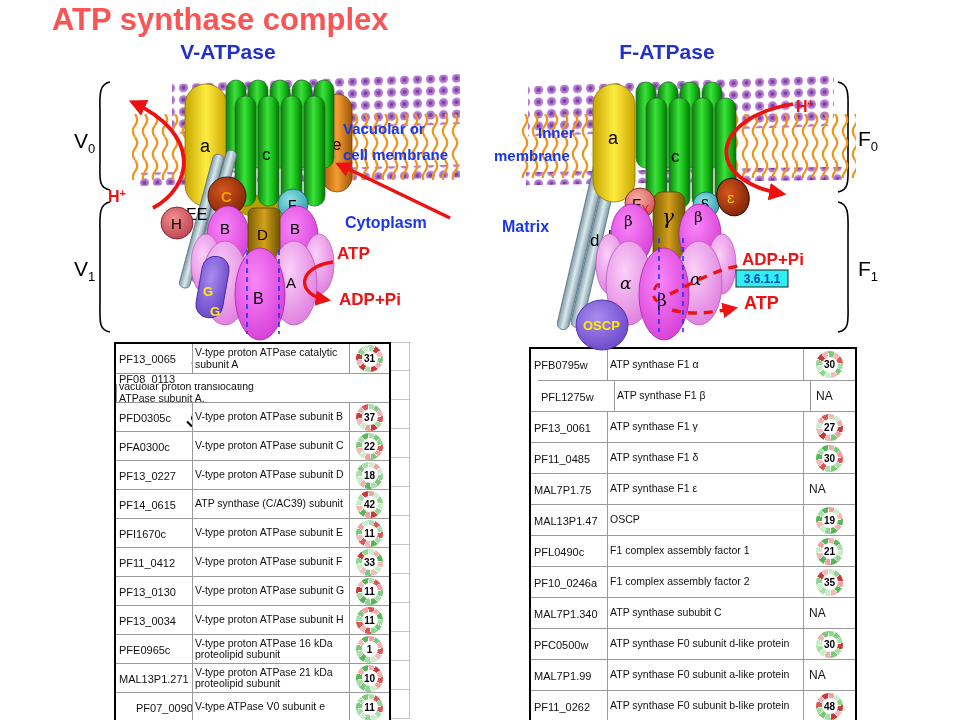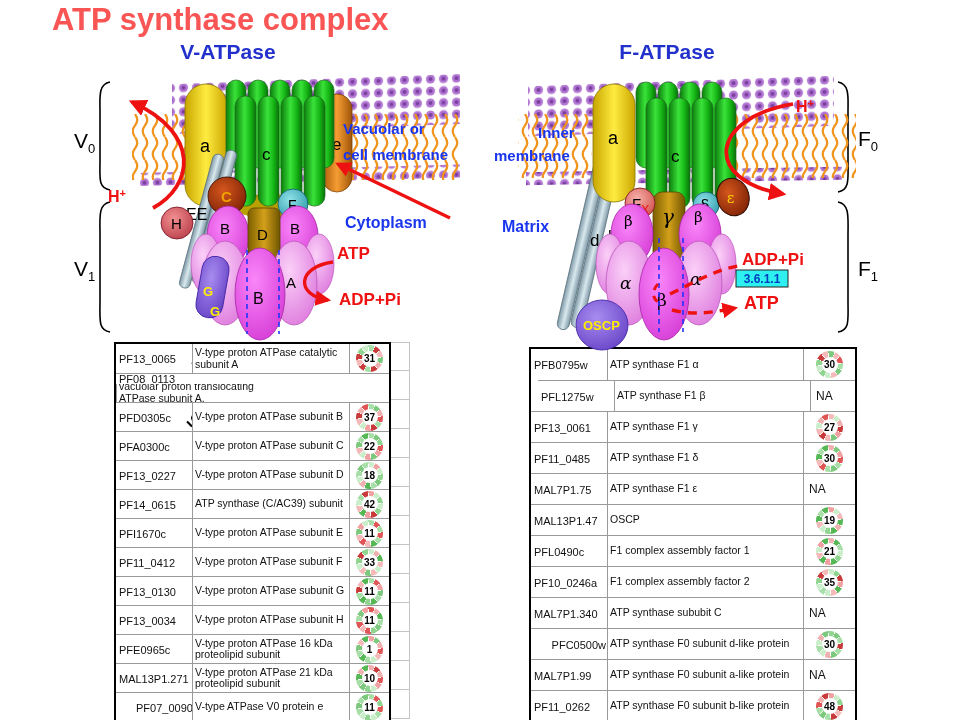--- a/index.html
+++ b/index.html
@@ -489,21 +489,21 @@
         <div class="pie" style="background: conic-gradient(from -8deg, rgb(255, 255, 255) 0deg, rgb(255, 255, 255) 3deg, rgb(239, 176, 176) 3deg, rgb(239, 176, 176) 30deg, rgb(255, 255, 255) 30deg, rgb(255, 255, 255) 33deg, rgb(201, 59, 59) 33deg, rgb(201, 59, 59) 60deg, rgb(255, 255, 255) 60deg, rgb(255, 255, 255) 63deg, rgb(239, 176, 176) 63deg, rgb(239, 176, 176) 90deg, rgb(255, 255, 255) 90deg, rgb(255, 255, 255) 93deg, rgb(224, 85, 85) 93deg, rgb(224, 85, 85) 120deg, rgb(255, 255, 255) 120deg, rgb(255, 255, 255) 123deg, rgb(240, 160, 160) 123deg, rgb(240, 160, 160) 150deg, rgb(255, 255, 255) 150deg, rgb(255, 255, 255) 153deg, rgb(202, 238, 202) 153deg, rgb(202, 238, 202) 180deg, rgb(255, 255, 255) 180deg, rgb(255, 255, 255) 183deg, rgb(143, 212, 143) 183deg, rgb(143, 212, 143) 210deg, rgb(255, 255, 255) 210deg, rgb(255, 255, 255) 213deg, rgb(124, 200, 124) 213deg, rgb(124, 200, 124) 240deg, rgb(255, 255, 255) 240deg, rgb(255, 255, 255) 243deg, rgb(168, 223, 168) 243deg, rgb(168, 223, 168) 270deg, rgb(255, 255, 255) 270deg, rgb(255, 255, 255) 273deg, rgb(85, 184, 85) 273deg, rgb(85, 184, 85) 300deg, rgb(255, 255, 255) 300deg, rgb(255, 255, 255) 303deg, rgb(239, 176, 176) 303deg, rgb(239, 176, 176) 330deg, rgb(255, 255, 255) 330deg, rgb(255, 255, 255) 333deg, rgb(85, 184, 85) 333deg, rgb(85, 184, 85) 360deg);">
           <span class="hole"></span>
           <span class="num">10</span>
         </div>
       </div>
     </div>
     <div class="trow" style="height: 29px;">
       <div class="cell cid" style="width: 76px; padding-left: 20px;">
         <span>PF07_0090</span>
       </div>
-      <div class="cell cds" style="width: 157px;">V-type ATPase V0 protein e</div>
+      <div class="cell cds" style="width: 157px;">V-type ATPase V0 subunit e</div>
       <div class="cell cvl">
         <div class="pie" style="background: conic-gradient(from -8deg, rgb(255, 255, 255) 0deg, rgb(255, 255, 255) 3deg, rgb(168, 223, 168) 3deg, rgb(168, 223, 168) 30deg, rgb(255, 255, 255) 30deg, rgb(255, 255, 255) 33deg, rgb(224, 85, 85) 33deg, rgb(224, 85, 85) 60deg, rgb(255, 255, 255) 60deg, rgb(255, 255, 255) 63deg, rgb(143, 212, 143) 63deg, rgb(143, 212, 143) 90deg, rgb(255, 255, 255) 90deg, rgb(255, 255, 255) 93deg, rgb(224, 85, 85) 93deg, rgb(224, 85, 85) 120deg, rgb(255, 255, 255) 120deg, rgb(255, 255, 255) 123deg, rgb(168, 223, 168) 123deg, rgb(168, 223, 168) 150deg, rgb(255, 255, 255) 150deg, rgb(255, 255, 255) 153deg, rgb(202, 238, 202) 153deg, rgb(202, 238, 202) 180deg, rgb(255, 255, 255) 180deg, rgb(255, 255, 255) 183deg, rgb(143, 212, 143) 183deg, rgb(143, 212, 143) 210deg, rgb(255, 255, 255) 210deg, rgb(255, 255, 255) 213deg, rgb(202, 238, 202) 213deg, rgb(202, 238, 202) 240deg, rgb(255, 255, 255) 240deg, rgb(255, 255, 255) 243deg, rgb(168, 223, 168) 243deg, rgb(168, 223, 168) 270deg, rgb(255, 255, 255) 270deg, rgb(255, 255, 255) 273deg, rgb(124, 200, 124) 273deg, rgb(124, 200, 124) 300deg, rgb(255, 255, 255) 300deg, rgb(255, 255, 255) 303deg, rgb(168, 223, 168) 303deg, rgb(168, 223, 168) 330deg, rgb(255, 255, 255) 330deg, rgb(255, 255, 255) 333deg, rgb(124, 200, 124) 333deg, rgb(124, 200, 124) 360deg);">
           <span class="hole"></span>
           <span class="num">11</span>
         </div>
       </div>
     </div>
   </div>
 <div id="ghost">
     <div class="gcell"></div>
@@ -614,21 +614,21 @@
     <div class="trow" style="height: 31px;">
       <div class="cell cid" style="width: 76px;">
         <span>MAL7P1.340</span>
       </div>
       <div class="cell cds" style="width: 196px;">ATP synthase sububit C</div>
       <div class="cell cvl" style="justify-content: flex-start; padding-left: 5px;">
         <span class="na">NA</span>
       </div>
     </div>
     <div class="trow" style="height: 31px;">
-      <div class="cell cid" style="width: 76px; justify-content: flex-end;">
+      <div class="cell cid" style="width: 76px;">
         <span>PFC0500w</span>
       </div>
       <div class="cell cds" style="width: 196px;">ATP synthase F0 subunit d-like protein</div>
       <div class="cell cvl">
         <div class="pie" style="background: conic-gradient(from -8deg, rgb(255, 255, 255) 0deg, rgb(255, 255, 255) 3deg, rgb(143, 212, 143) 3deg, rgb(143, 212, 143) 30deg, rgb(255, 255, 255) 30deg, rgb(255, 255, 255) 33deg, rgb(124, 200, 124) 33deg, rgb(124, 200, 124) 60deg, rgb(255, 255, 255) 60deg, rgb(255, 255, 255) 63deg, rgb(168, 223, 168) 63deg, rgb(168, 223, 168) 90deg, rgb(255, 255, 255) 90deg, rgb(255, 255, 255) 93deg, rgb(201, 59, 59) 93deg, rgb(201, 59, 59) 120deg, rgb(255, 255, 255) 120deg, rgb(255, 255, 255) 123deg, rgb(168, 223, 168) 123deg, rgb(168, 223, 168) 150deg, rgb(255, 255, 255) 150deg, rgb(255, 255, 255) 153deg, rgb(124, 200, 124) 153deg, rgb(124, 200, 124) 180deg, rgb(255, 255, 255) 180deg, rgb(255, 255, 255) 183deg, rgb(239, 176, 176) 183deg, rgb(239, 176, 176) 210deg, rgb(255, 255, 255) 210deg, rgb(255, 255, 255) 213deg, rgb(202, 238, 202) 213deg, rgb(202, 238, 202) 240deg, rgb(255, 255, 255) 240deg, rgb(255, 255, 255) 243deg, rgb(168, 223, 168) 243deg, rgb(168, 223, 168) 270deg, rgb(255, 255, 255) 270deg, rgb(255, 255, 255) 273deg, rgb(202, 238, 202) 273deg, rgb(202, 238, 202) 300deg, rgb(255, 255, 255) 300deg, rgb(255, 255, 255) 303deg, rgb(239, 176, 176) 303deg, rgb(239, 176, 176) 330deg, rgb(255, 255, 255) 330deg, rgb(255, 255, 255) 333deg, rgb(124, 200, 124) 333deg, rgb(124, 200, 124) 360deg);">
           <span class="hole"></span>
           <span class="num">30</span>
         </div>
       </div>
     </div>

